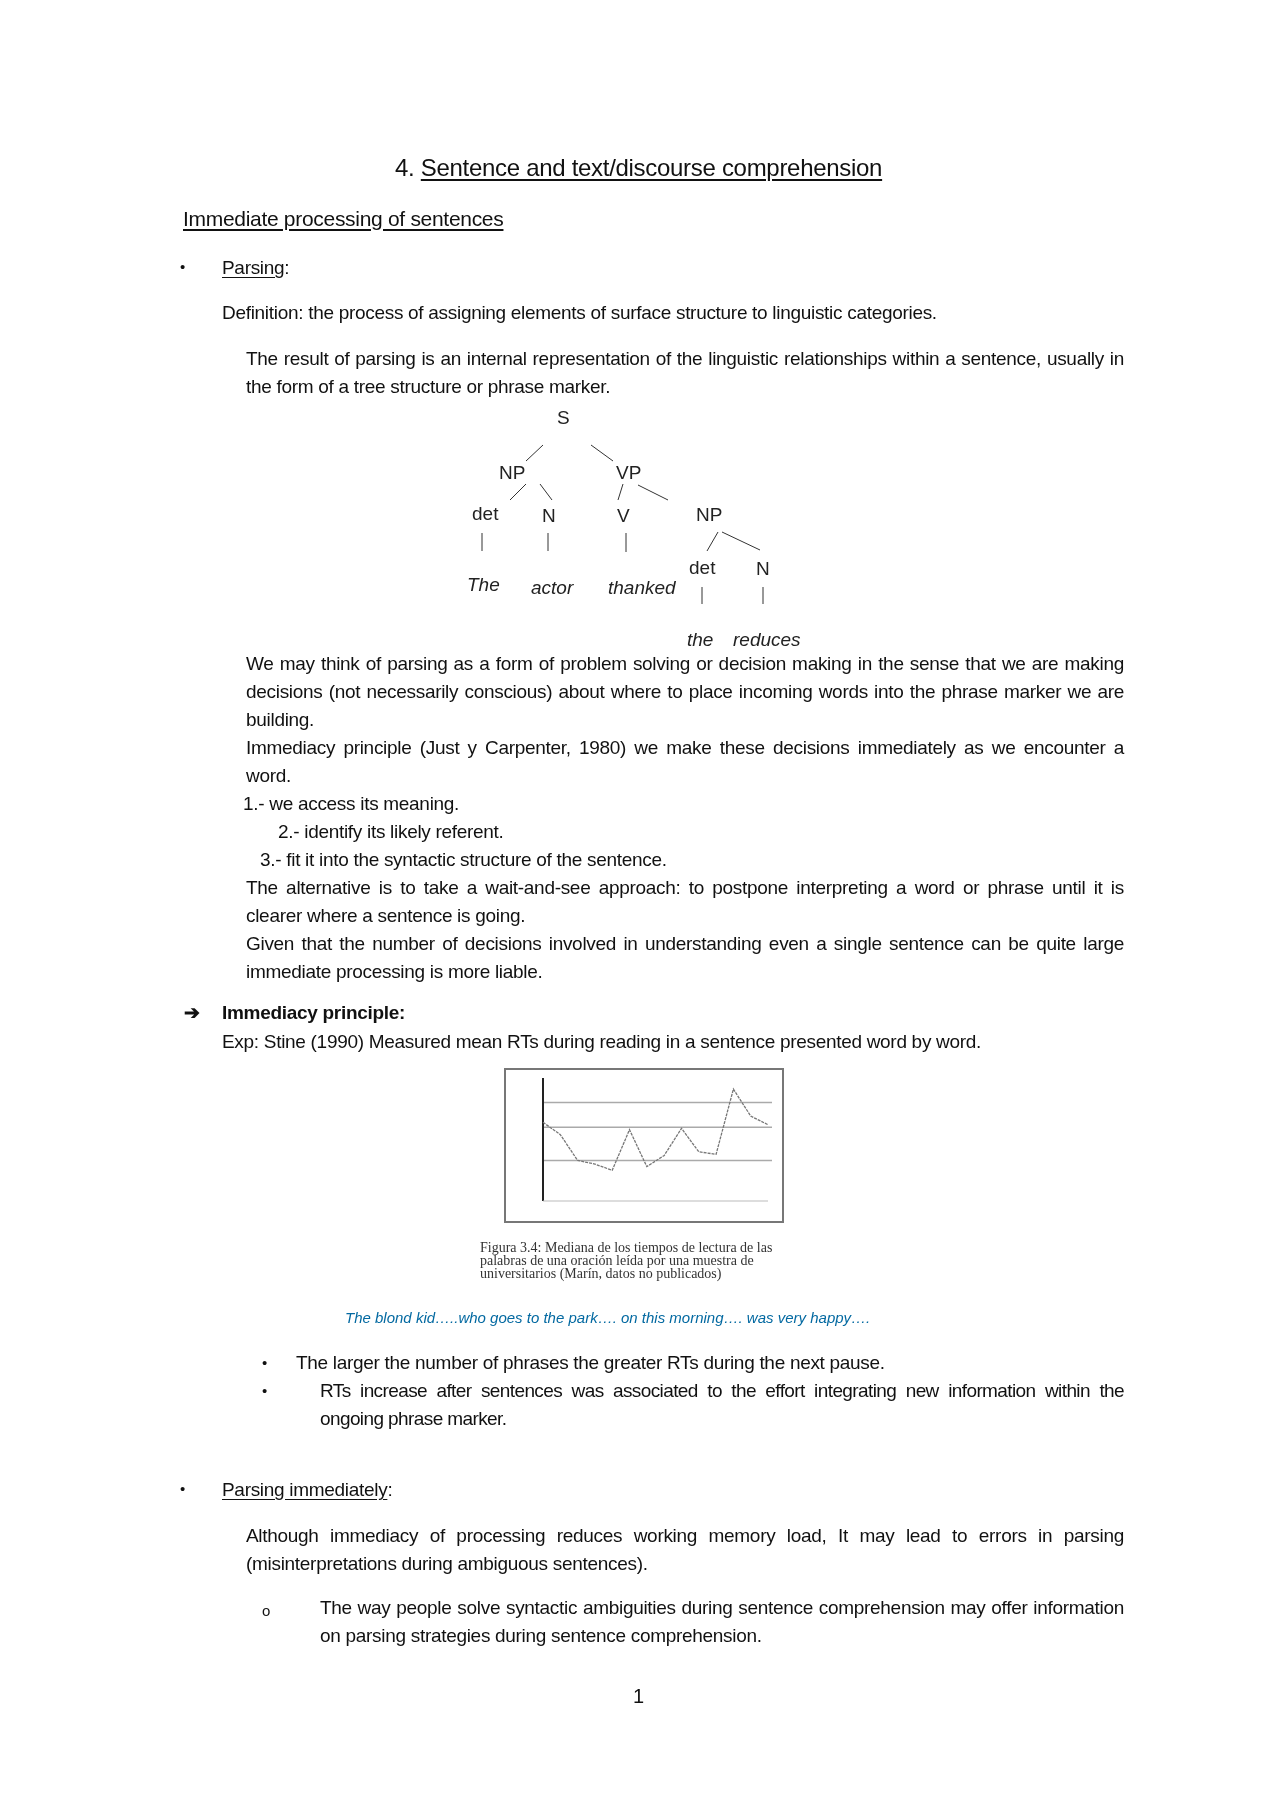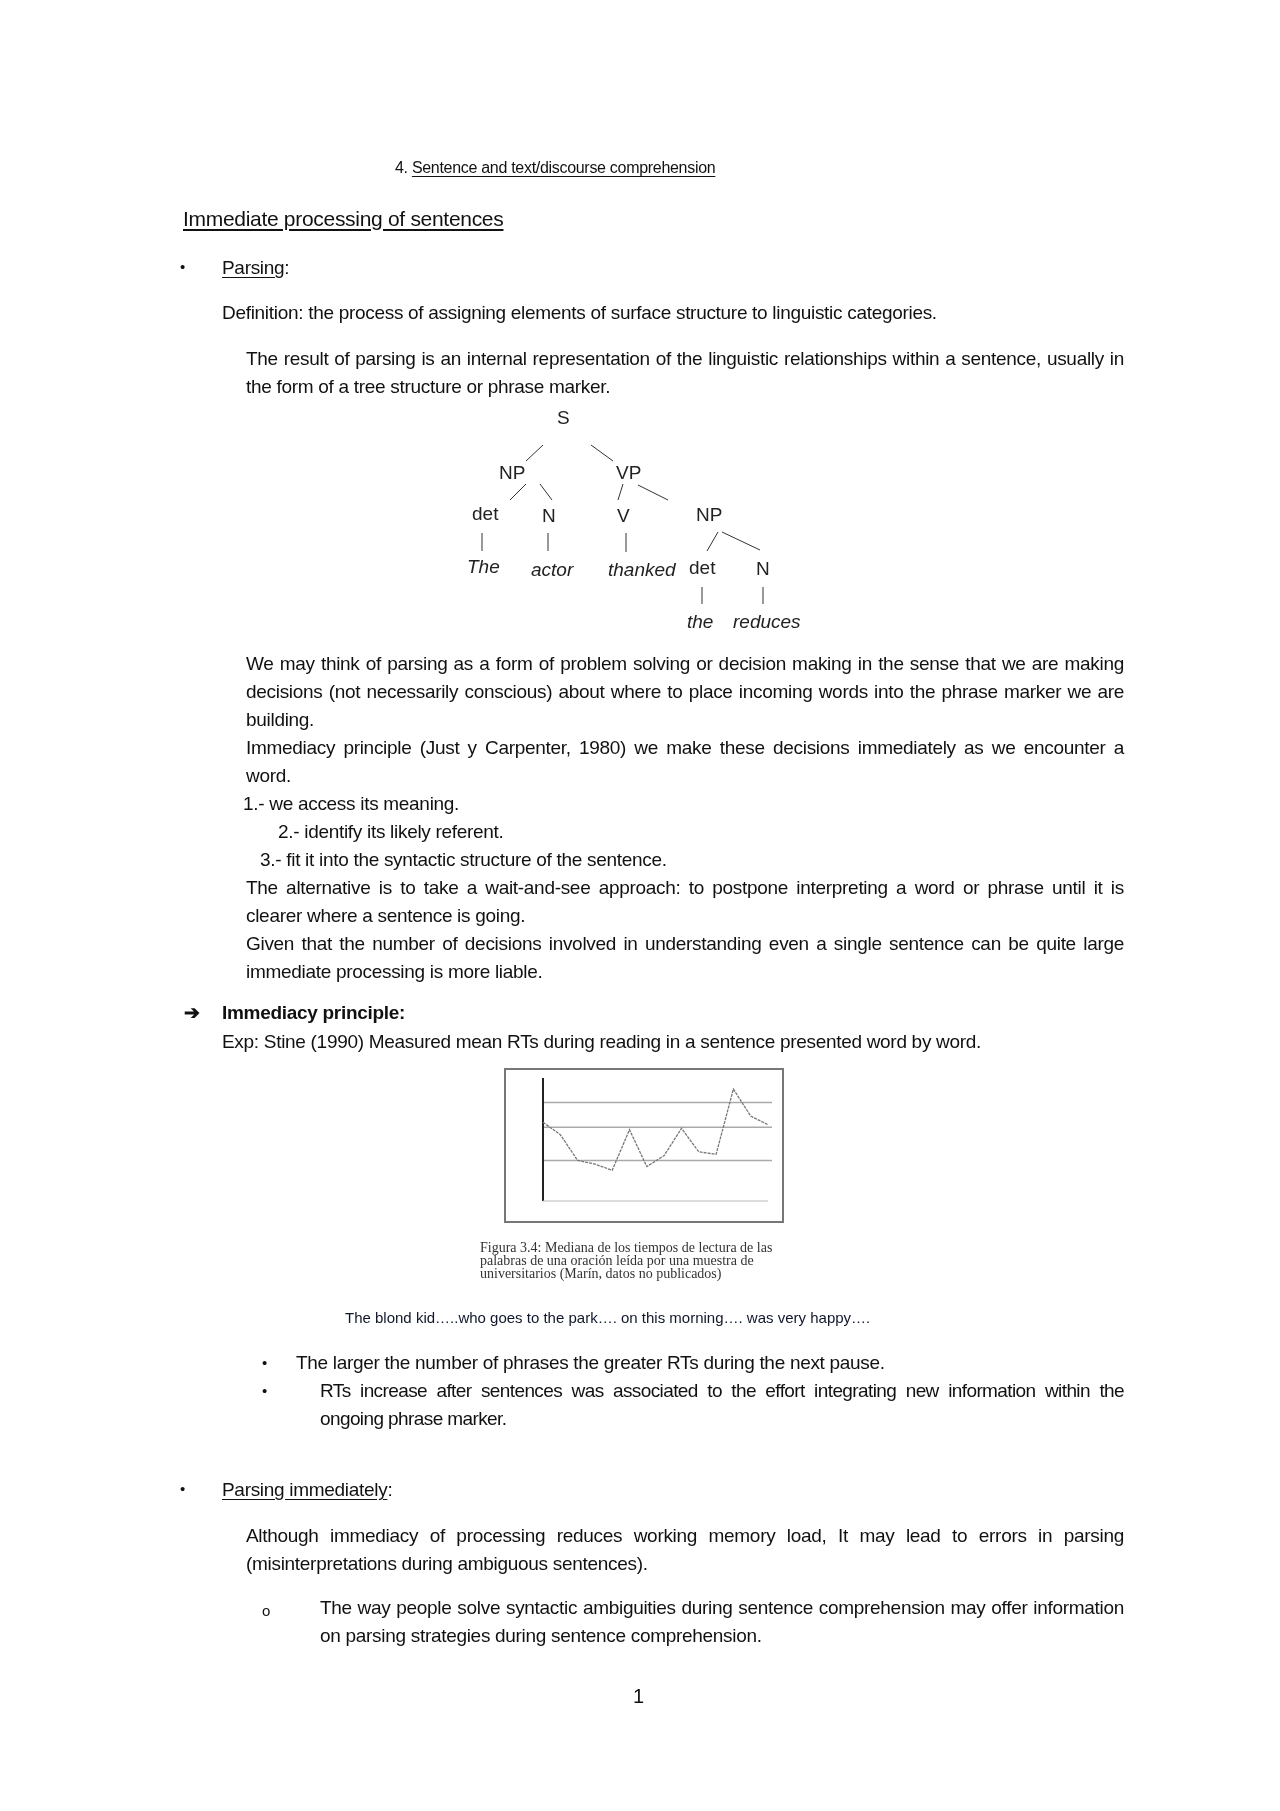--- a/index.html
+++ b/index.html
@@ -3,32 +3,32 @@
 <meta charset="utf-8">
 <style>
   html, body { margin: 0; padding: 0; background: #ffffff; }
   body { width: 1280px; height: 1811px; position: relative; overflow: hidden;
          font-family: "Liberation Sans", sans-serif; color: #111; }
   .page { position: absolute; left: 0; top: 0; width: 1280px; height: 1811px; }
   .t { position: absolute; font-size: 19px; line-height: 28px; white-space: nowrap;
        font-family: "Liberation Sans Narrow", "Liberation Sans", sans-serif; letter-spacing: -0.3px; }
   .just { white-space: normal; text-align: justify; text-align-last: left; margin-left: 24px; }
   .u { text-decoration: underline; text-underline-offset: 3px; }
-  .title { font-size: 16px; }
+  .title { font-size: 24px; }
   .h2 { font-size: 21px; }
   .bullet { position: absolute; font-size: 15px; }
   .tree { position: absolute; left: 460px; top: 405px; width: 400px; height: 240px; }
   .tree .n { position: absolute; font-family: "Liberation Sans", sans-serif; font-size: 19px; color: #222; }
-  .tree .w { font-style: italic; }
+  .tree .w { font-style: italic; margin-top: 18px; }
   .chart-box { position: absolute; left: 504px; top: 1068px; width: 276px; height: 151px;
                border: 2px solid #777; background: #fff; }
   .caption { position: absolute; left: 480px; top: 1241px; width: 330px;
              font-family: "Liberation Serif", serif; font-size: 14px; line-height: 13px; color: #333; }
-  .example { position: absolute; left: 345px; top: 1309px; 
-             font-family: "Liberation Sans", sans-serif; font-size: 15px; color: #0f172a; }
+  .example { position: absolute; left: 345px; top: 1309px; font-style: italic;
+             font-family: "Liberation Sans", sans-serif; font-size: 15px; color: #0369a1; }
   .pageno { position: absolute; left: 633px; top: 1685px; font-size: 20px; }
 </style>
 </head>
 <body>
 
 <div class="page">
 
   <div class="t title" style="left:395px; top:154px;">
     <span>4. </span><span class="u">Sentence and text/discourse comprehension</span>
   </div>

